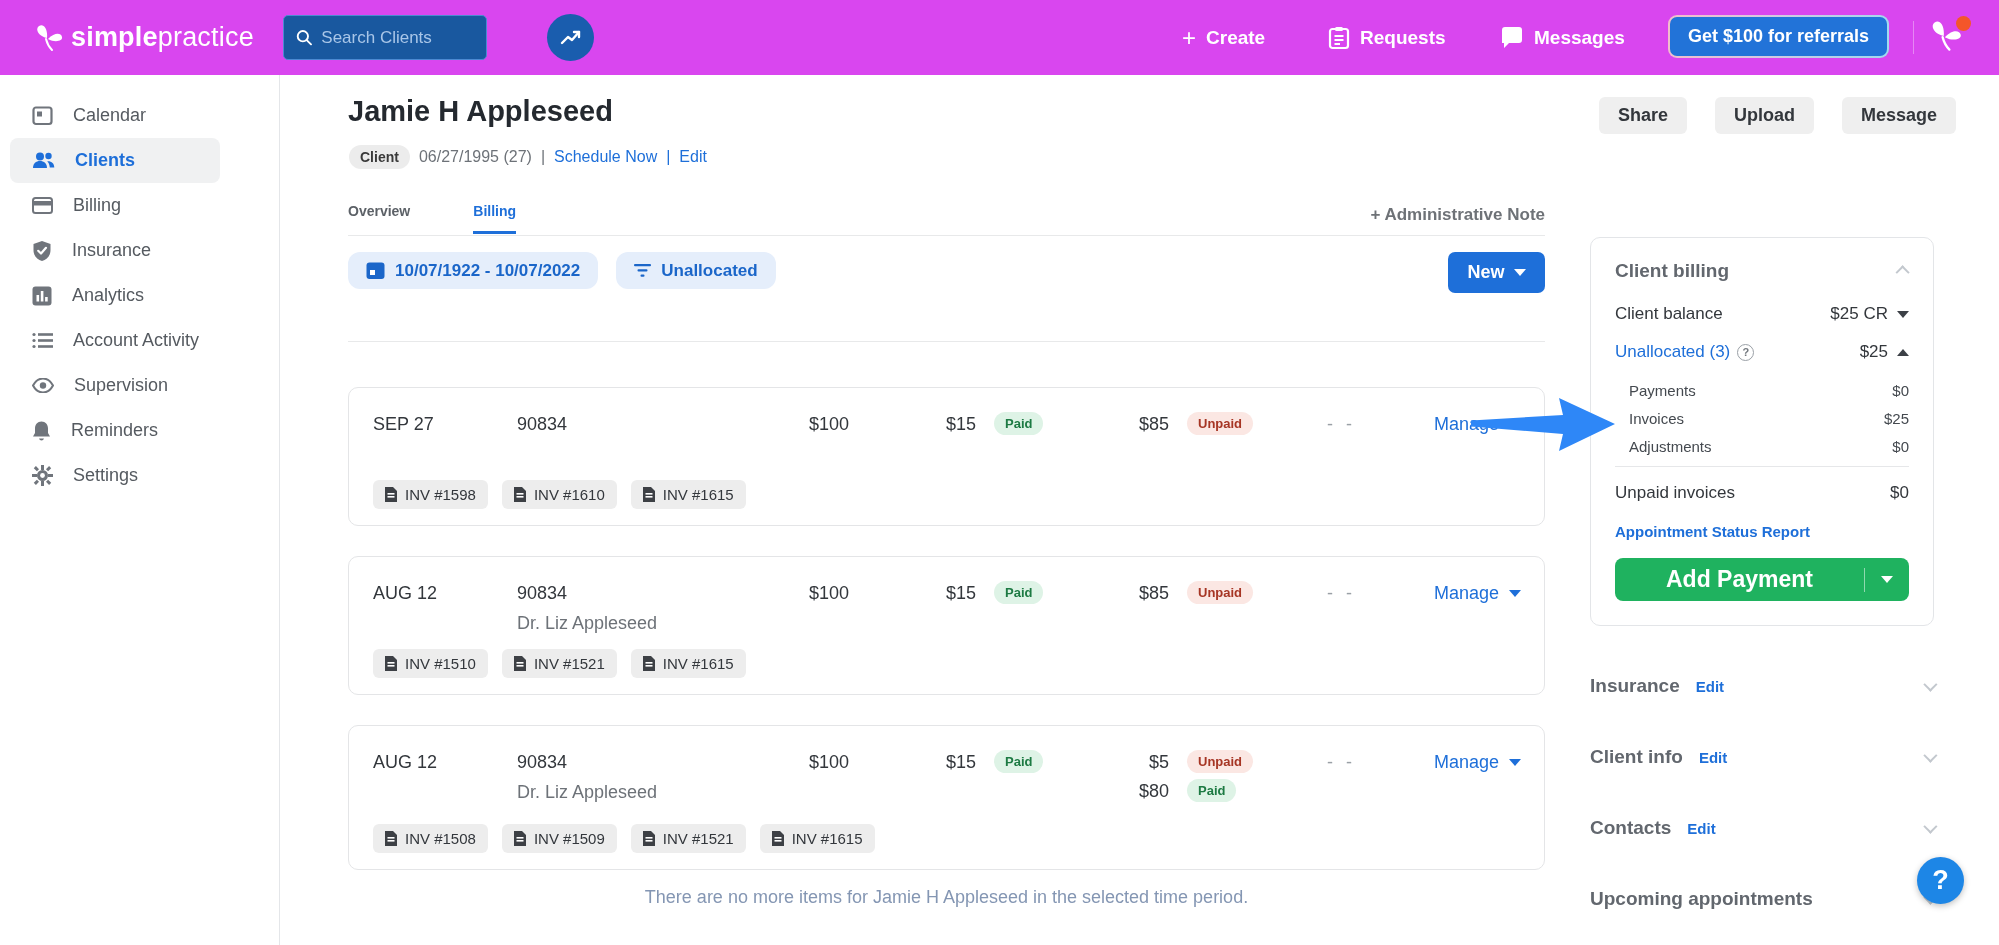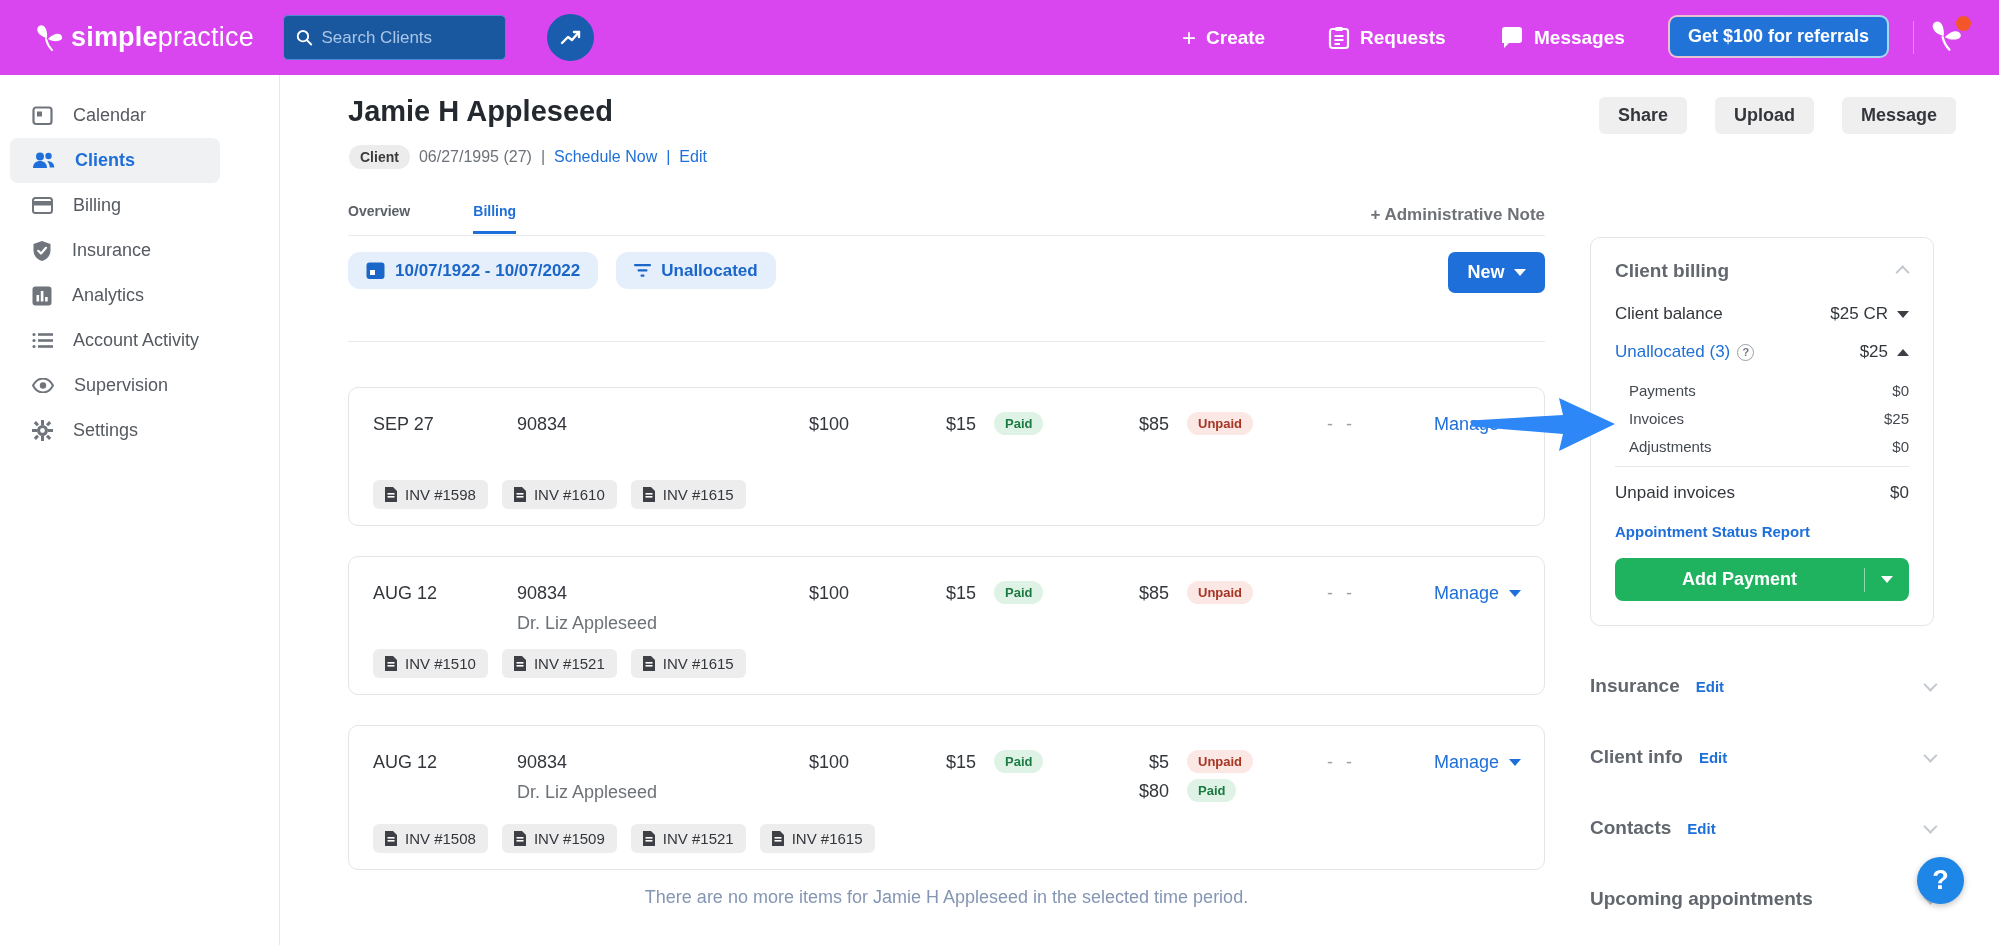--- a/index.html
+++ b/index.html
@@ -8,21 +8,21 @@
     font-family:"Liberation Sans", sans-serif;
     background:#ffffff; position:relative; overflow:hidden; color:#2e2e2e;
   }
 
   
   .topbar { position:absolute; left:0; top:0; width:1999px; height:75px; background:#d946ef; z-index:20; }
   .logo { position:absolute; left:34px; top:0; height:75px; display:flex; align-items:center; gap:7px; }
   .logo-text { font-size:27px; color:#fff; letter-spacing:.2px; }
   .logo-text b { font-weight:bold; }
   .searchbox {
-    position:absolute; left:283px; top:15px; width:223px; height:45px;
+    position:absolute; left:283px; top:15px; width:204px; height:45px;
     background:#19589f; border:1px solid #4c8ad2; border-radius:5px;
     display:flex; align-items:center; padding:0 12px; gap:9px;
   }
   .searchbox input {
     background:transparent; border:none; outline:none; color:#eaf2fb;
     font-size:17px; width:100%; font-family:"Liberation Sans", sans-serif;
   }
   .searchbox input::placeholder { color:#a9c6e8; }
   .trend-btn {
     position:absolute; left:547px; top:14px; width:47px; height:47px; border-radius:50%;
@@ -127,21 +127,21 @@
   .val-wrap { display:flex; align-items:center; gap:9px; }
   .help-circ {
     width:17px; height:17px; border-radius:50%; border:1.5px solid #9aa0a6; color:#73787e;
     font-size:11px; font-weight:bold; display:inline-flex; align-items:center; justify-content:center; margin-left:7px;
   }
   .report-link { font-size:15px; font-weight:bold; margin:20px 0 18px 0; display:block; }
   .pay-btn {
     width:100%; height:43px; background:#1fb25f; border:none; border-radius:8px; color:#fff;
     display:flex; align-items:center; cursor:pointer; font-family:"Liberation Sans", sans-serif;
   }
-  .pay-label { flex:1; text-align:center; font-size:18px; font-weight:bold; color:#fff; }
+  .pay-label { flex:1; text-align:center; font-size:23px; font-weight:bold; color:#fff; }
   .pay-sep { width:1px; height:24px; background:rgba(255,255,255,.5); }
   .pay-caret { width:44px; display:flex; justify-content:center; }
 
   .side-section { position:absolute; left:1309px; width:344px; display:flex; align-items:center; }
   .ss-title { font-size:19px; font-weight:bold; color:#62676e; margin-right:16px; }
   .ss-edit { font-size:15px; font-weight:bold; }
   .ss-chev { margin-left:auto; }
 
   
   .chev { width:10px; height:10px; border-right:2px solid #c3c8ce; border-bottom:2px solid #c3c8ce; display:inline-block; }
@@ -277,20 +277,27 @@
         <rect x="6" y="13.2" width="15" height="2.6" fill="currentColor"></rect>
     </svg>
     <span>Account Activity</span>
   </div>
   <div class="nav-item">
     <svg class="icon-gray" width="22" height="15" viewBox="0 0 22 15">
       <path d="M1 7.5 C4 2 8 0.5 11 0.5 S18 2 21 7.5 C18 13 14 14.5 11 14.5 S4 13 1 7.5 Z" fill="none" stroke="currentColor" stroke-width="2"></path>
       <circle cx="11" cy="7.5" r="3.2" fill="currentColor"></circle>
     </svg>
     <span>Supervision</span>
+  </div>
+  <div class="nav-item">
+    <svg class="icon-gray" width="19" height="22" viewBox="0 0 19 22">
+      <path d="M9.5 1.5 c4 0 6.5 3 6.5 7 v4.5 l2 3.5 H1 l2-3.5 V8.5 c0-4 2.5-7 6.5-7 Z" fill="currentColor"></path>
+      <path d="M7 18.5 a2.6 2.6 0 0 0 5 0 Z" fill="currentColor"></path>
+    </svg>
+    <span>Reminders</span>
   </div>
   <div class="nav-item">
     <svg class="icon-gray" width="21" height="21" viewBox="0 0 21 21">
       <g fill="currentColor">
         <circle cx="10.5" cy="10.5" r="5.5"></circle>
         <rect x="9" y="0" width="3" height="5"></rect>
           <rect x="9" y="16" width="3" height="5"></rect>
         <rect x="0" y="9" width="5" height="3"></rect>
           <rect x="16" y="9" width="5" height="3"></rect>
         <rect x="2.2" y="2.2" width="4.4" height="3" transform="rotate(45 4.4 3.7)"></rect>

